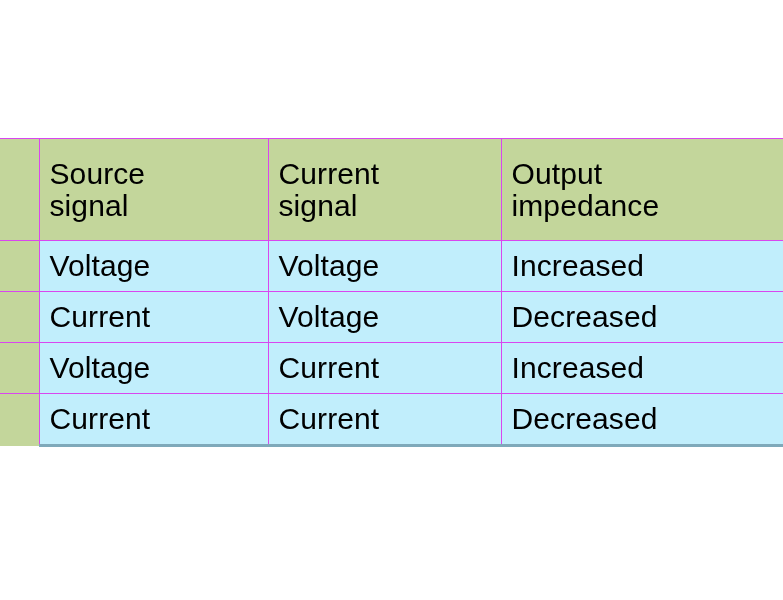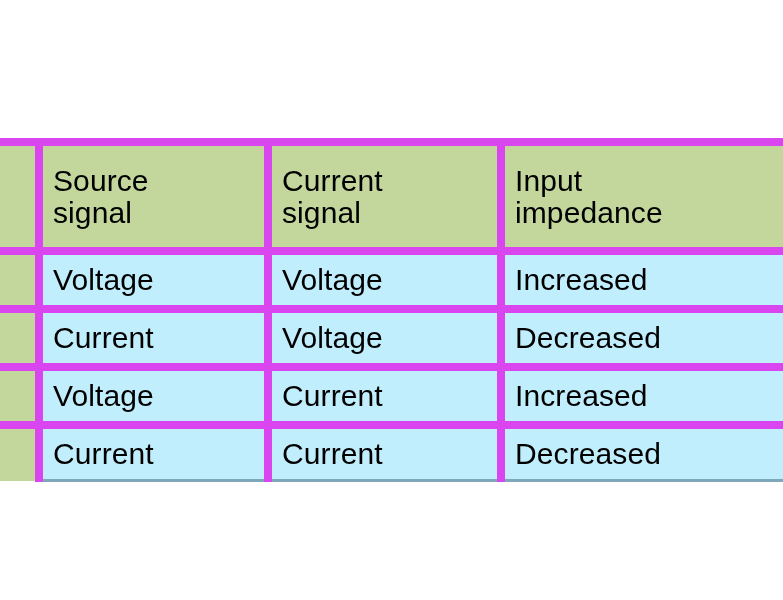--- a/index.html
+++ b/index.html
@@ -32,21 +32,21 @@
     table-layout: fixed;
     background: #ffffff;
   }
 
   #amp-table col.col-spacer { width: 39px; }
   #amp-table col.col-a      { width: 229px; }
   #amp-table col.col-b      { width: 233px; }
   #amp-table col.col-c      { width: 282px; }
 
   #amp-table td {
-    border: 8px solid #d946ef;
+    border: 1px solid #d946ef;
     padding: 0 0 0 10px;
     vertical-align: middle;
     font-size: 30px;
     line-height: 1.06;
     color: #000000;
     font-weight: normal;
     letter-spacing: 0.1px;
     white-space: pre-line;
   }
 
@@ -95,21 +95,21 @@
       <col class="col-c">
     </colgroup>
     <tbody>
 
       <tr class="header-row">
         <td class="spacer-cell"></td>
         <td>Source
 signal</td>
         <td>Current
 signal</td>
-        <td class="edge-cell">Input
+        <td class="edge-cell">Output
 impedance</td>
       </tr>
 
       <tr class="data-row">
         <td class="spacer-cell"></td>
         <td>Voltage</td>
         <td>Voltage</td>
         <td class="edge-cell">Increased</td>
       </tr>
 

